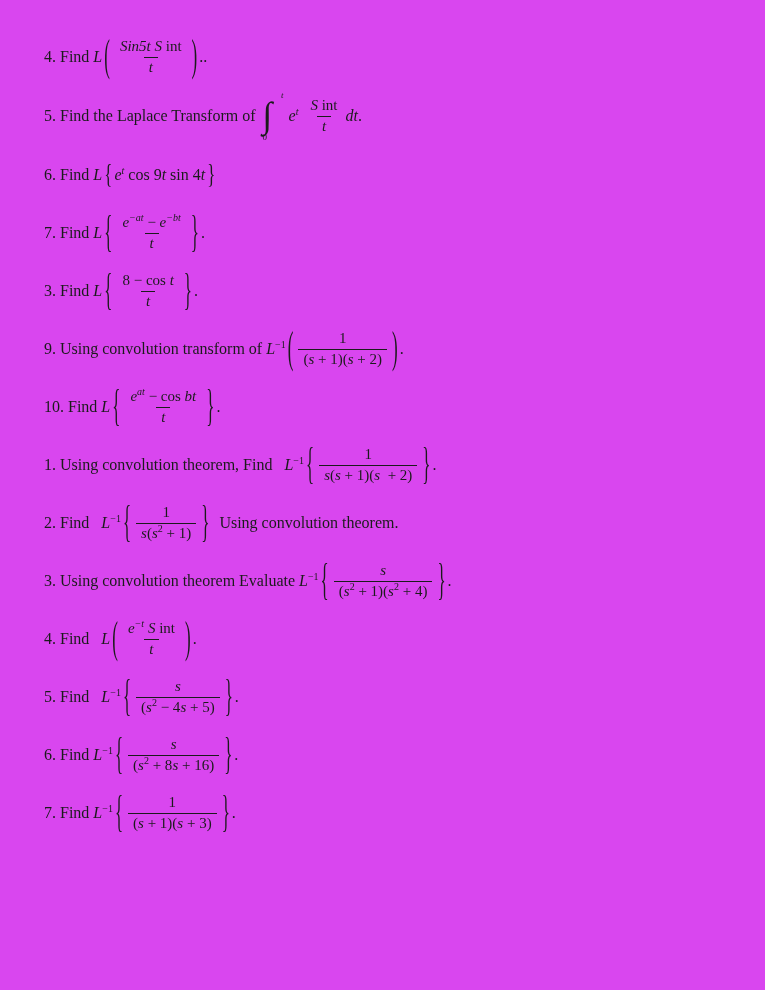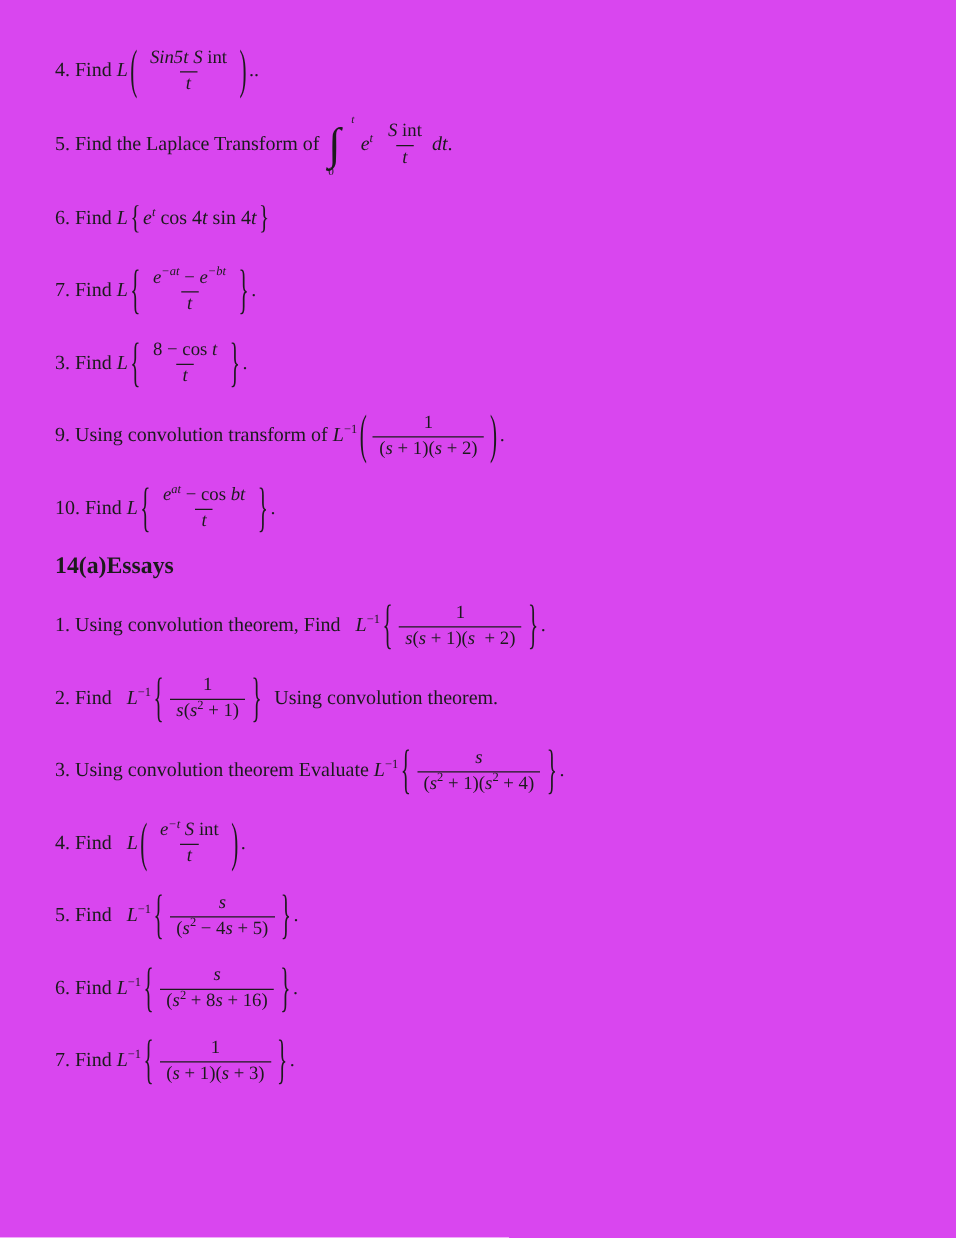--- a/index.html
+++ b/index.html
@@ -59,26 +59,25 @@
   .lim-up{position:absolute;top:-2px;right:0px;font-size:9px;font-style:italic;}
   .lim-lo{position:absolute;bottom:-2px;left:1px;font-size:9px;font-style:normal;}
 </style>
 </head>
 <body>
 
 <div class="page">
   <div id="content">
       <div class="problem"><span class="rm">4. Find </span><span class="it">L</span><span class="grp"><span class="br tall">(</span><span class="grp-c"><span class="frac"><span class="num"><span class="it">Sin5t S</span><span class="rm"> int</span></span><span class="den"><span class="it">t</span></span></span></span><span class="br tall">)</span></span><span class="rm">..</span></div>
       <div class="problem"><span class="rm">5. Find the Laplace Transform of </span><span class="intg"><span class="int-sym">∫</span><span class="lim-up">t</span><span class="lim-lo">0</span></span><span class="it">e<sup class="s itsup">t</sup></span><span class="rm"> </span><span class="frac"><span class="num"><span class="it">S</span><span class="rm"> int</span></span><span class="den"><span class="it">t</span></span></span><span class="it">dt</span><span class="rm">.</span></div>
-      <div class="problem"><span class="rm">6. Find </span><span class="it">L</span><span class="grp"><span class="br short">{</span><span class="grp-c"><span class="it">e<sup class="s itsup">t</sup></span><span class="rm"> cos 4</span><span class="it">t</span><span class="rm"> sin 4</span><span class="it">t</span></span><span class="br short">}</span></span></div>
+      <div class="problem"><span class="rm">6. Find </span><span class="it">L</span><span class="grp"><span class="br short">{</span><span class="grp-c"><span class="it">e<sup class="s itsup">t</sup></span><span class="rm"> cos 9</span><span class="it">t</span><span class="rm"> sin 4</span><span class="it">t</span></span><span class="br short">}</span></span></div>
       <div class="problem"><span class="rm">7. Find </span><span class="it">L</span><span class="grp"><span class="br tall">{</span><span class="grp-c"><span class="frac"><span class="num"><span class="it">e<sup class="s itsup">−at</sup></span><span class="rm"> − </span><span class="it">e<sup class="s itsup">−bt</sup></span></span><span class="den"><span class="it">t</span></span></span></span><span class="br tall">}</span></span><span class="rm">.</span></div>
       <div class="problem"><span class="rm">3. Find </span><span class="it">L</span><span class="grp"><span class="br tall">{</span><span class="grp-c"><span class="frac"><span class="num"><span class="rm">8 − cos </span><span class="it">t</span></span><span class="den"><span class="it">t</span></span></span></span><span class="br tall">}</span></span><span class="rm">.</span></div>
       <div class="problem"><span class="rm">9. Using convolution transform of </span><span class="it">L<sup class="s rmsup">−1</sup></span><span class="grp"><span class="br tall">(</span><span class="grp-c"><span class="frac"><span class="num"><span class="rm">1</span></span><span class="den"><span class="rm">(</span><span class="it">s</span><span class="rm"> + 1)(</span><span class="it">s</span><span class="rm"> + 2)</span></span></span></span><span class="br tall">)</span></span><span class="rm">.</span></div>
       <div class="problem"><span class="rm">10. Find </span><span class="it">L</span><span class="grp"><span class="br tall">{</span><span class="grp-c"><span class="frac"><span class="num"><span class="it">e<sup class="s itsup">at</sup></span><span class="rm"> − cos </span><span class="it">bt</span></span><span class="den"><span class="it">t</span></span></span></span><span class="br tall">}</span></span><span class="rm">.</span></div>
-      <div class="section-heading">14(a)Essays</div>
       <div class="problem"><span class="rm">1. Using convolution theorem, Find   </span><span class="it">L<sup class="s rmsup">−1</sup></span><span class="grp"><span class="br tall">{</span><span class="grp-c"><span class="frac"><span class="num"><span class="rm">1</span></span><span class="den"><span class="it">s</span><span class="rm">(</span><span class="it">s</span><span class="rm"> + 1)(</span><span class="it">s</span><span class="rm">  + 2)</span></span></span></span><span class="br tall">}</span></span><span class="rm">.</span></div>
       <div class="problem"><span class="rm">2. Find   </span><span class="it">L<sup class="s rmsup">−1</sup></span><span class="grp"><span class="br tall">{</span><span class="grp-c"><span class="frac"><span class="num"><span class="rm">1</span></span><span class="den"><span class="it">s</span><span class="rm">(</span><span class="it">s<sup class="s rmsup">2</sup></span><span class="rm"> + 1)</span></span></span></span><span class="br tall">}</span></span><span class="rm">  Using convolution theorem.</span></div>
       <div class="problem"><span class="rm">3. Using convolution theorem Evaluate </span><span class="it">L<sup class="s rmsup">−1</sup></span><span class="grp"><span class="br tall">{</span><span class="grp-c"><span class="frac"><span class="num"><span class="it">s</span></span><span class="den"><span class="rm">(</span><span class="it">s<sup class="s rmsup">2</sup></span><span class="rm"> + 1)(</span><span class="it">s<sup class="s rmsup">2</sup></span><span class="rm"> + 4)</span></span></span></span><span class="br tall">}</span></span><span class="rm">.</span></div>
       <div class="problem"><span class="rm">4. Find   </span><span class="it">L</span><span class="grp"><span class="br tall">(</span><span class="grp-c"><span class="frac"><span class="num"><span class="it">e<sup class="s itsup">−t</sup></span><span class="it"> S</span><span class="rm"> int</span></span><span class="den"><span class="it">t</span></span></span></span><span class="br tall">)</span></span><span class="rm">.</span></div>
       <div class="problem"><span class="rm">5. Find   </span><span class="it">L<sup class="s rmsup">−1</sup></span><span class="grp"><span class="br tall">{</span><span class="grp-c"><span class="frac"><span class="num"><span class="it">s</span></span><span class="den"><span class="rm">(</span><span class="it">s<sup class="s rmsup">2</sup></span><span class="rm"> − 4</span><span class="it">s</span><span class="rm"> + 5)</span></span></span></span><span class="br tall">}</span></span><span class="rm">.</span></div>
       <div class="problem"><span class="rm">6. Find </span><span class="it">L<sup class="s rmsup">−1</sup></span><span class="grp"><span class="br tall">{</span><span class="grp-c"><span class="frac"><span class="num"><span class="it">s</span></span><span class="den"><span class="rm">(</span><span class="it">s<sup class="s rmsup">2</sup></span><span class="rm"> + 8</span><span class="it">s</span><span class="rm"> + 16)</span></span></span></span><span class="br tall">}</span></span><span class="rm">.</span></div>
       <div class="problem"><span class="rm">7. Find </span><span class="it">L<sup class="s rmsup">−1</sup></span><span class="grp"><span class="br tall">{</span><span class="grp-c"><span class="frac"><span class="num"><span class="rm">1</span></span><span class="den"><span class="rm">(</span><span class="it">s</span><span class="rm"> + 1)(</span><span class="it">s</span><span class="rm"> + 3)</span></span></span></span><span class="br tall">}</span></span><span class="rm">.</span></div>
     </div>
 </div>
 

